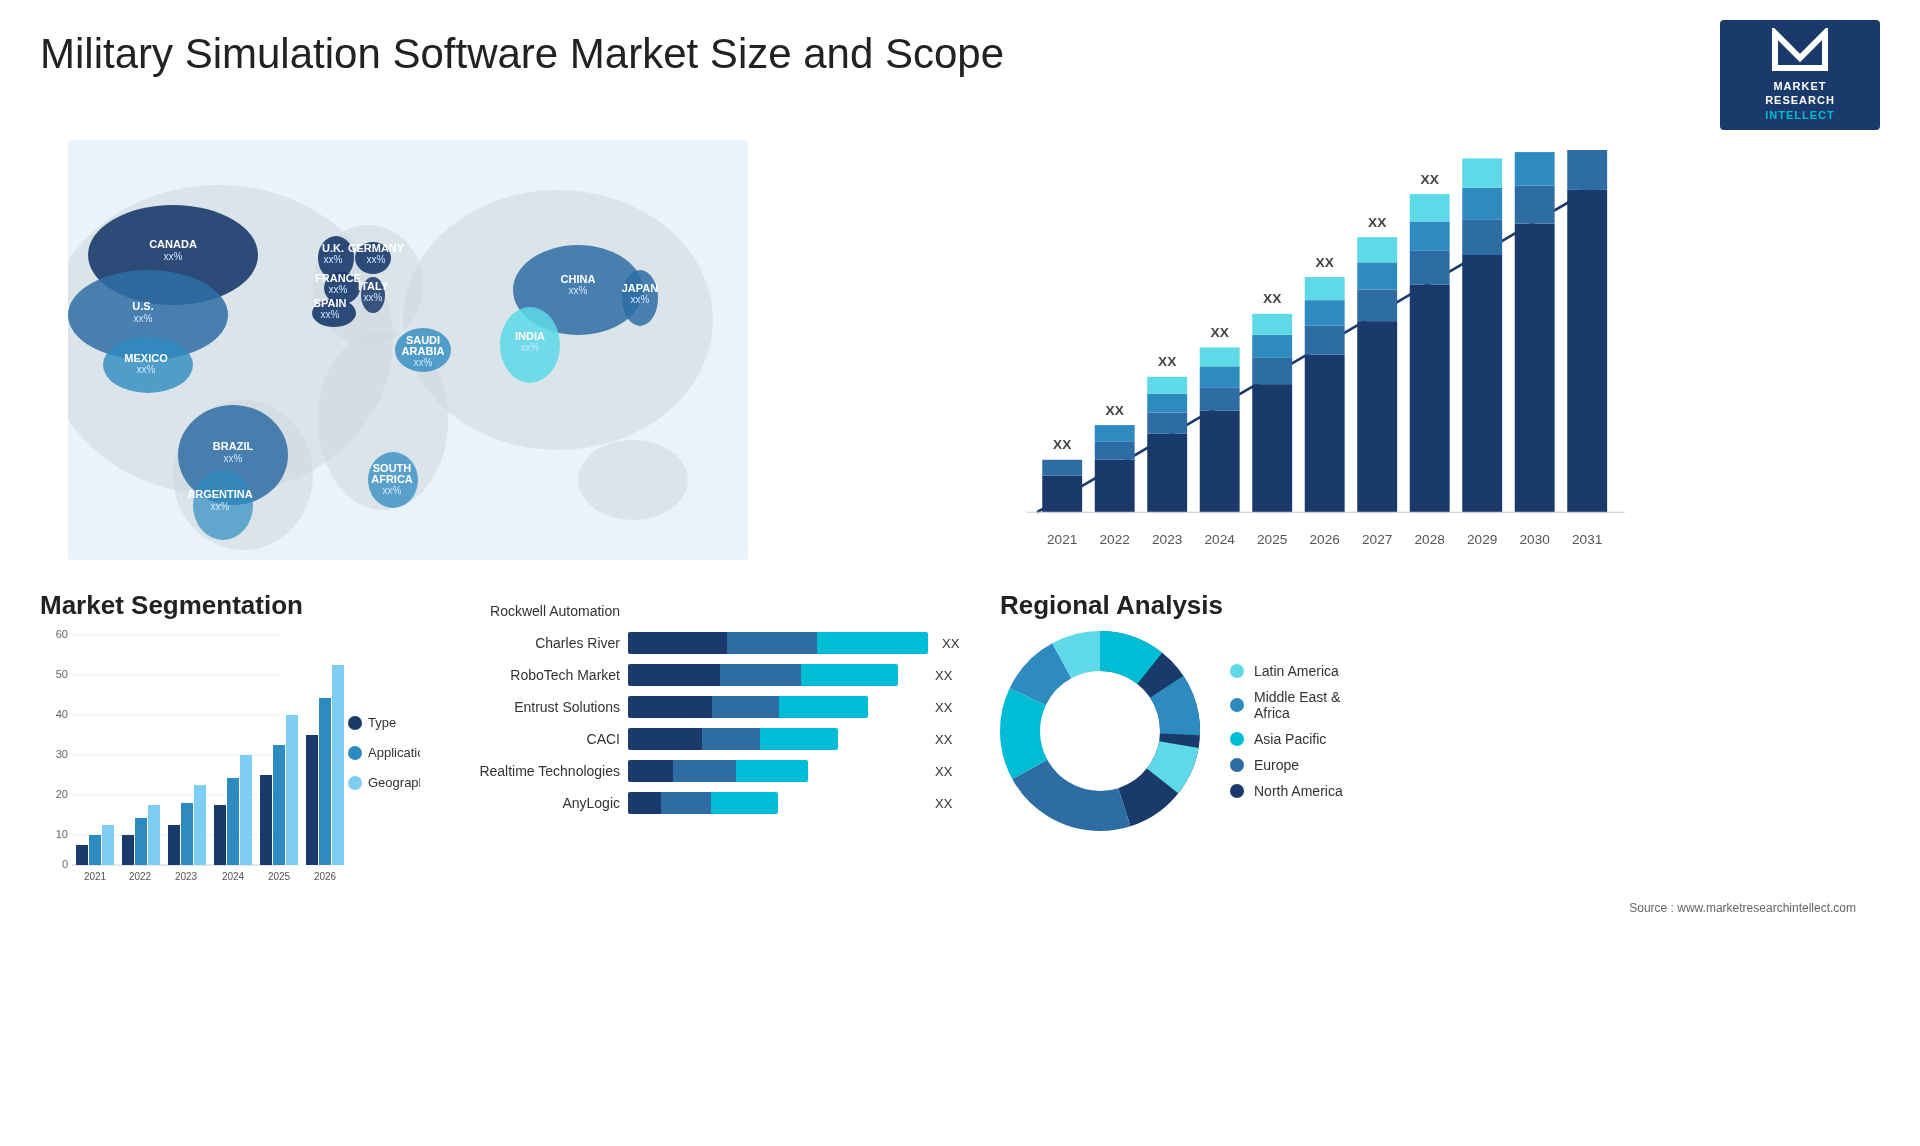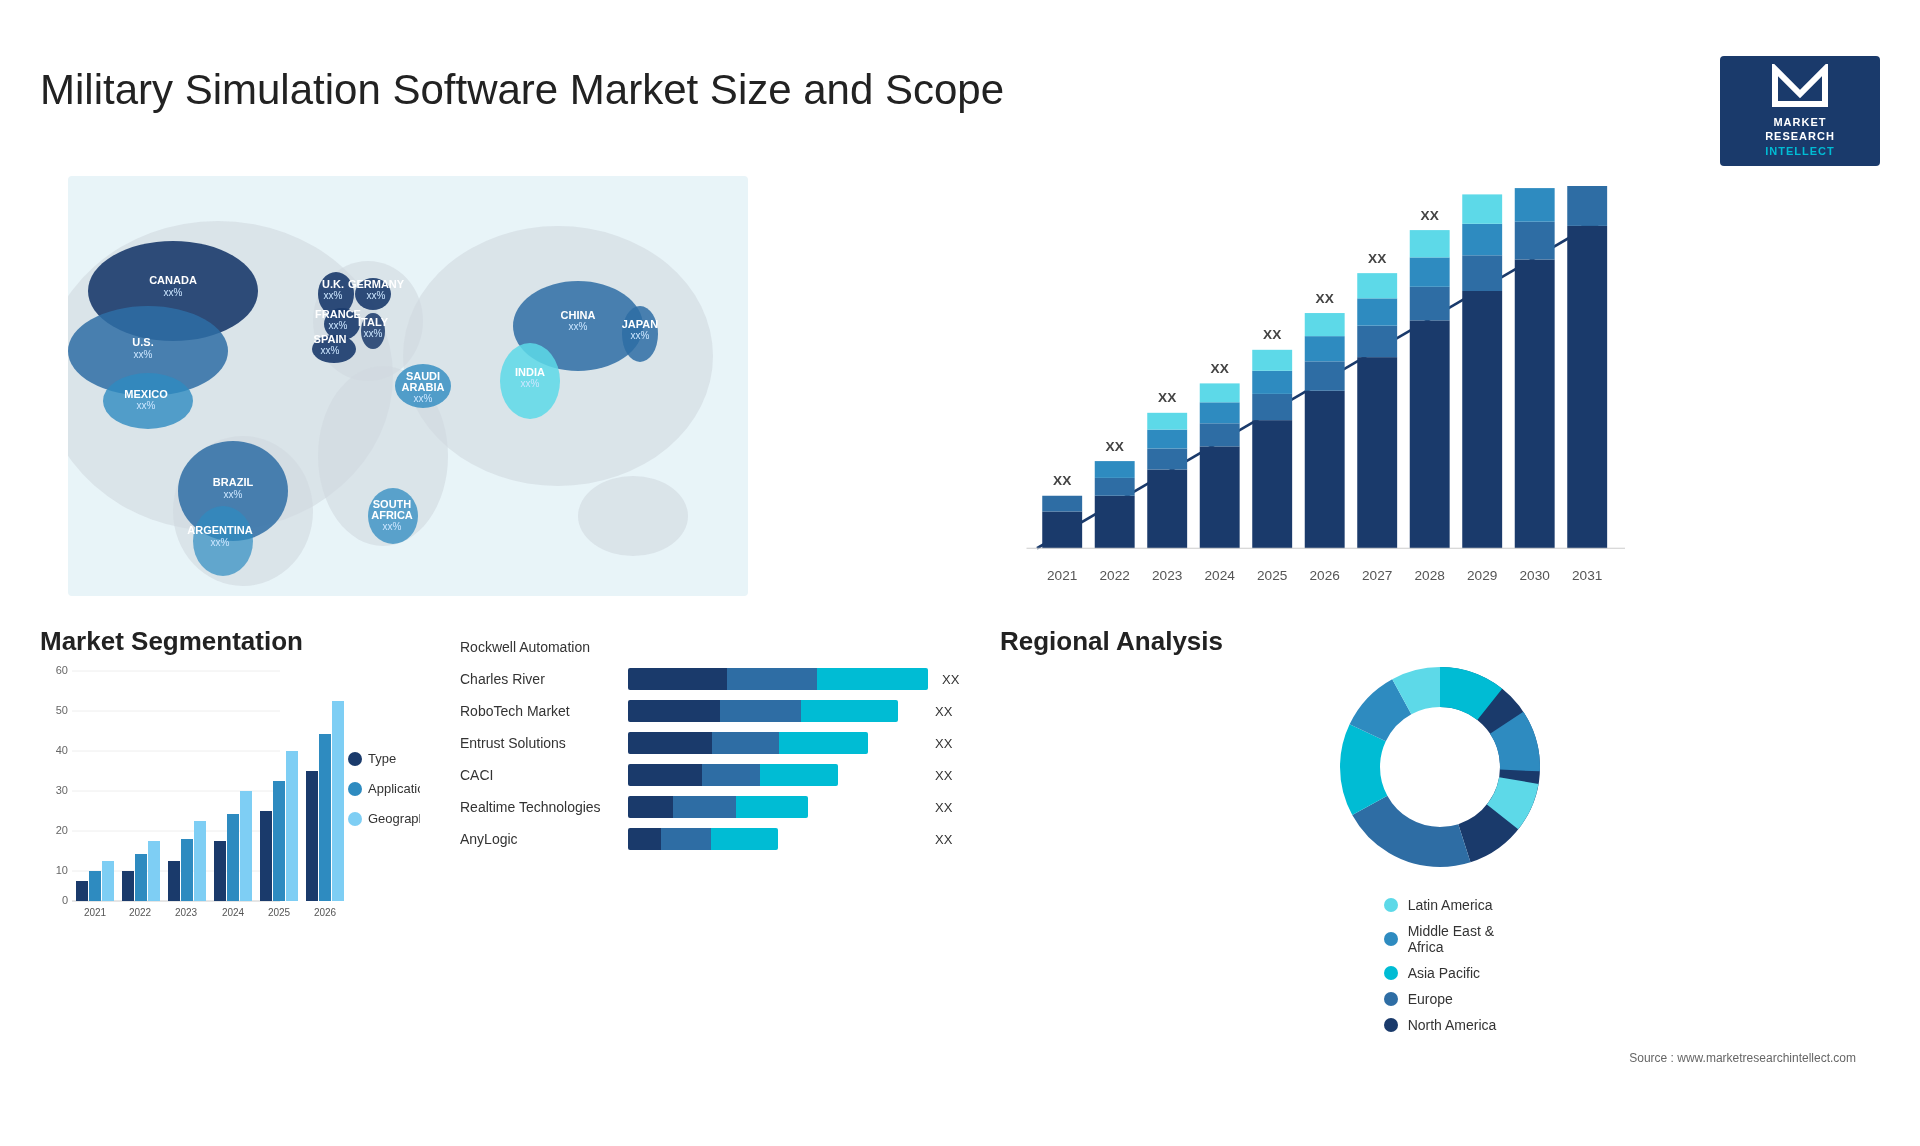--- a/index.html
+++ b/index.html
@@ -11,21 +11,20 @@
       overflow: hidden;
       position: relative;
     }
 
     
     .header {
       display: flex;
       justify-content: space-between;
       align-items: flex-start;
       padding: 20px 40px 10px 40px;
-      margin-top: 36px;
     }
     .page-title {
       font-size: 42px;
       font-weight: 400;
       color: #222;
       margin-top: 10px;
     }
     .logo-box {
       width: 160px;
       height: 110px;
@@ -117,20 +116,21 @@
     .player-row {
       display: flex;
       align-items: center;
       margin-bottom: 10px;
       gap: 8px;
     }
     .player-name {
       width: 160px;
       font-size: 14px;
       color: #333;
+      text-align: right;
       flex-shrink: 0;
     }
     .player-bar-container {
       flex: 1;
       height: 22px;
       position: relative;
     }
     .player-bar {
       height: 100%;
       display: flex;
@@ -149,21 +149,20 @@
 
     
     .regional-section {
       flex: 1;
     }
     .donut-area {
       display: flex;
       align-items: center;
       gap: 30px;
       margin-top: 10px;
-      flex-direction: column;
     }
     .donut-chart {
       width: 200px;
       height: 200px;
       flex-shrink: 0;
     }
     .legend-list {
       display: flex;
       flex-direction: column;
       gap: 10px;

